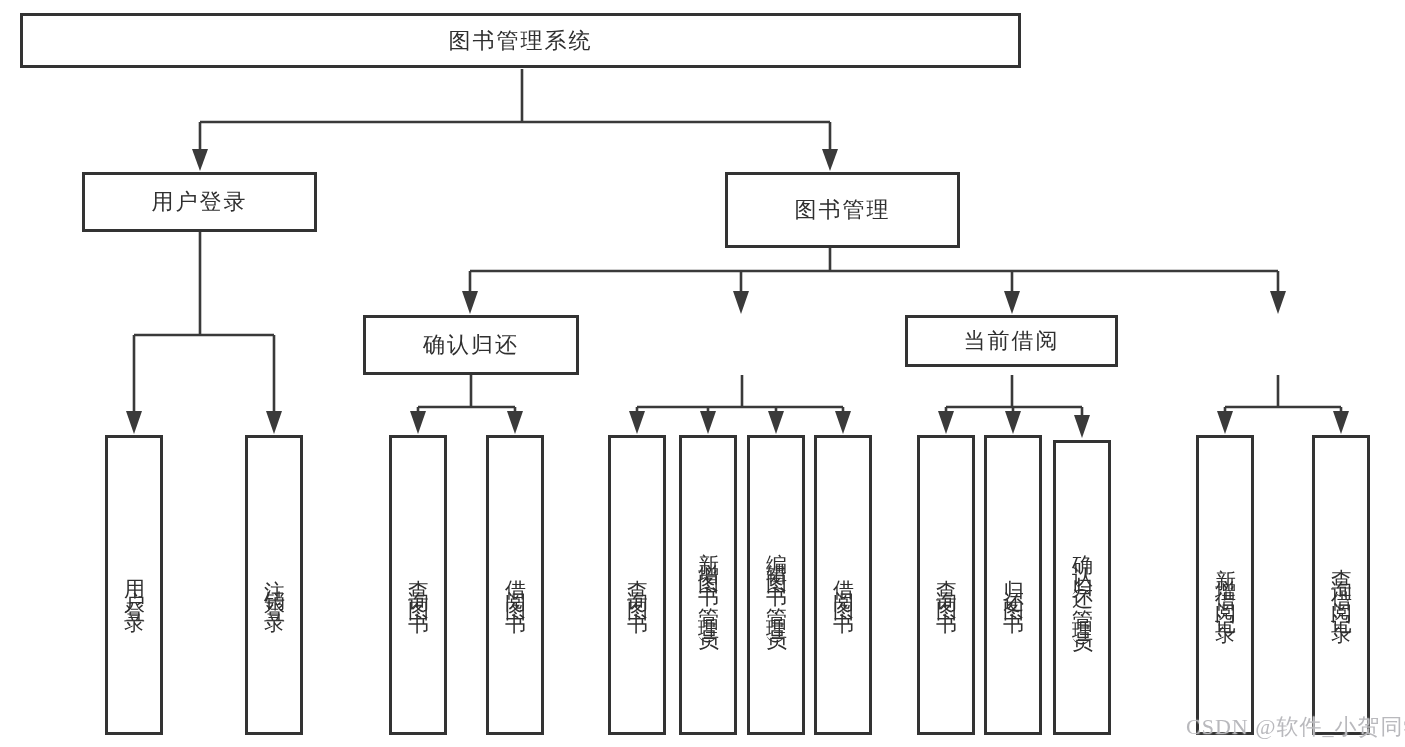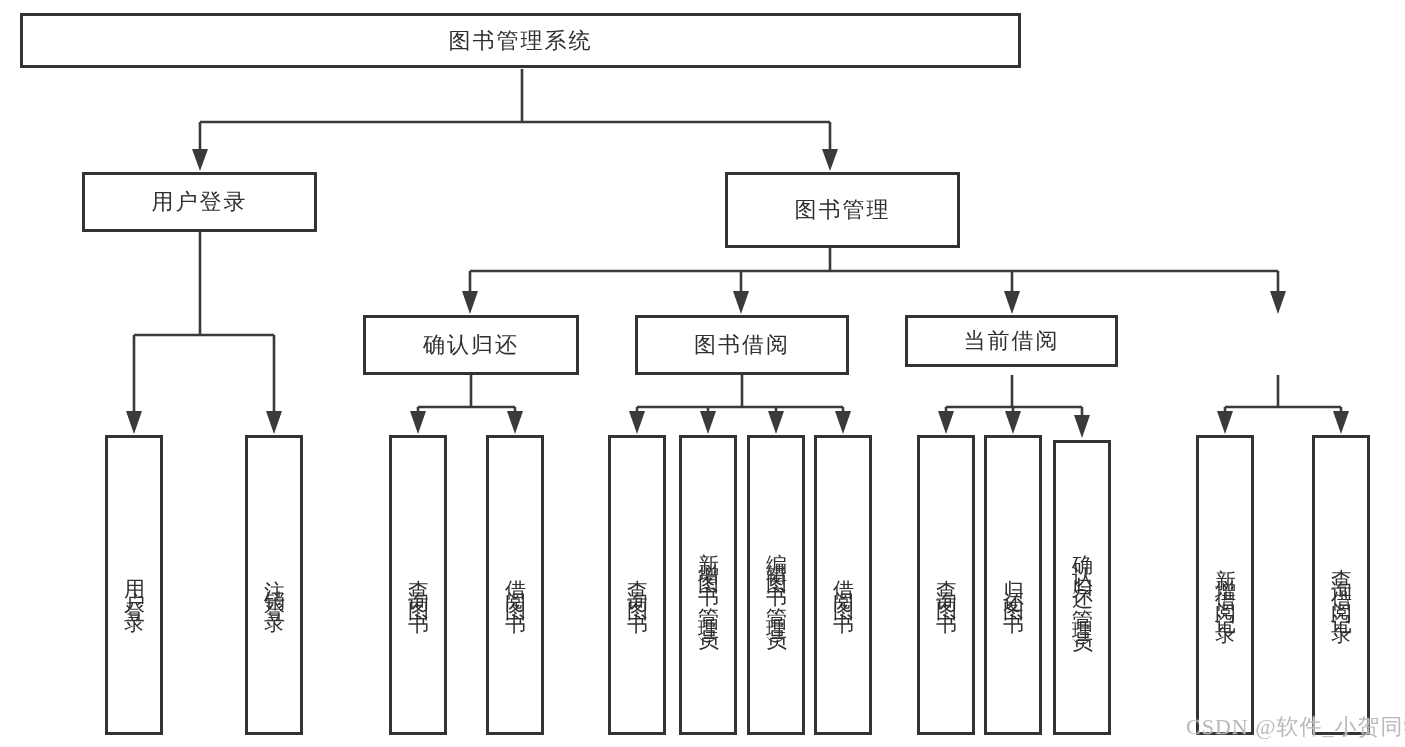--- a/index.html
+++ b/index.html
@@ -126,23 +126,20 @@
   <div class="box n-userlogin">
     <span>用户登录</span>
   </div>
   <div class="box n-bookmgmt">
     <span>图书管理</span>
   </div>
 
   <div class="box n-newbook">
     <span>确认归还</span>
   </div>
-  <div class="box n-bookborrow">
-    <span>图书借阅</span>
-  </div>
   <div class="box n-currentborrow">
     <span>当前借阅</span>
   </div>
 
   <div class="box vbox leaf l1">
     <span>用户登录</span>
   </div>
   <div class="box vbox leaf l2">
     <span>注销登录</span>
   </div>

